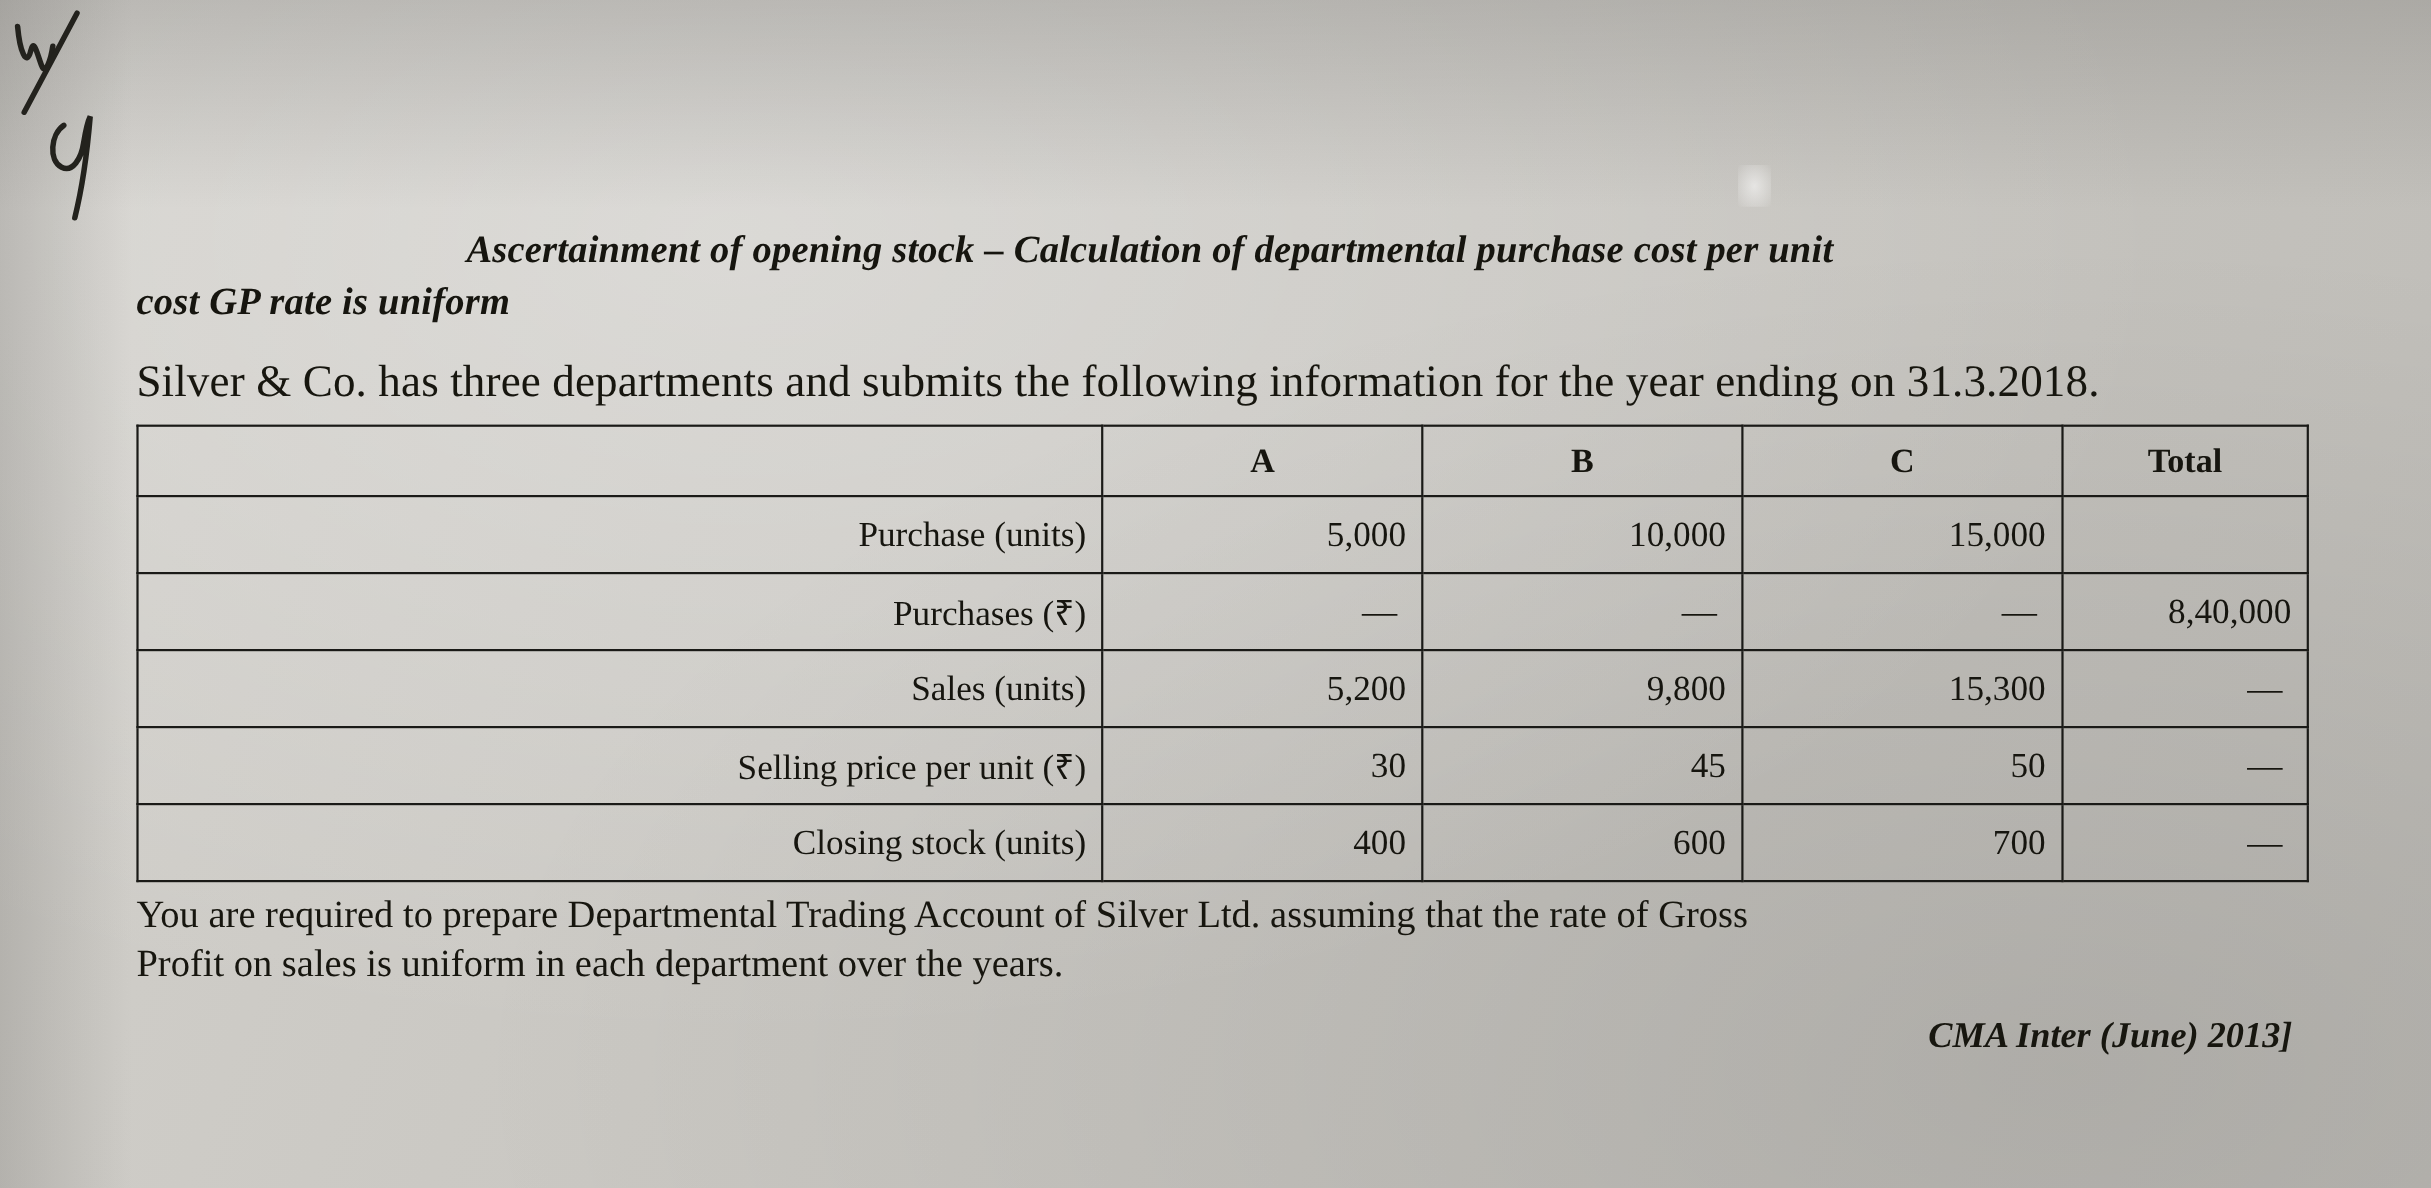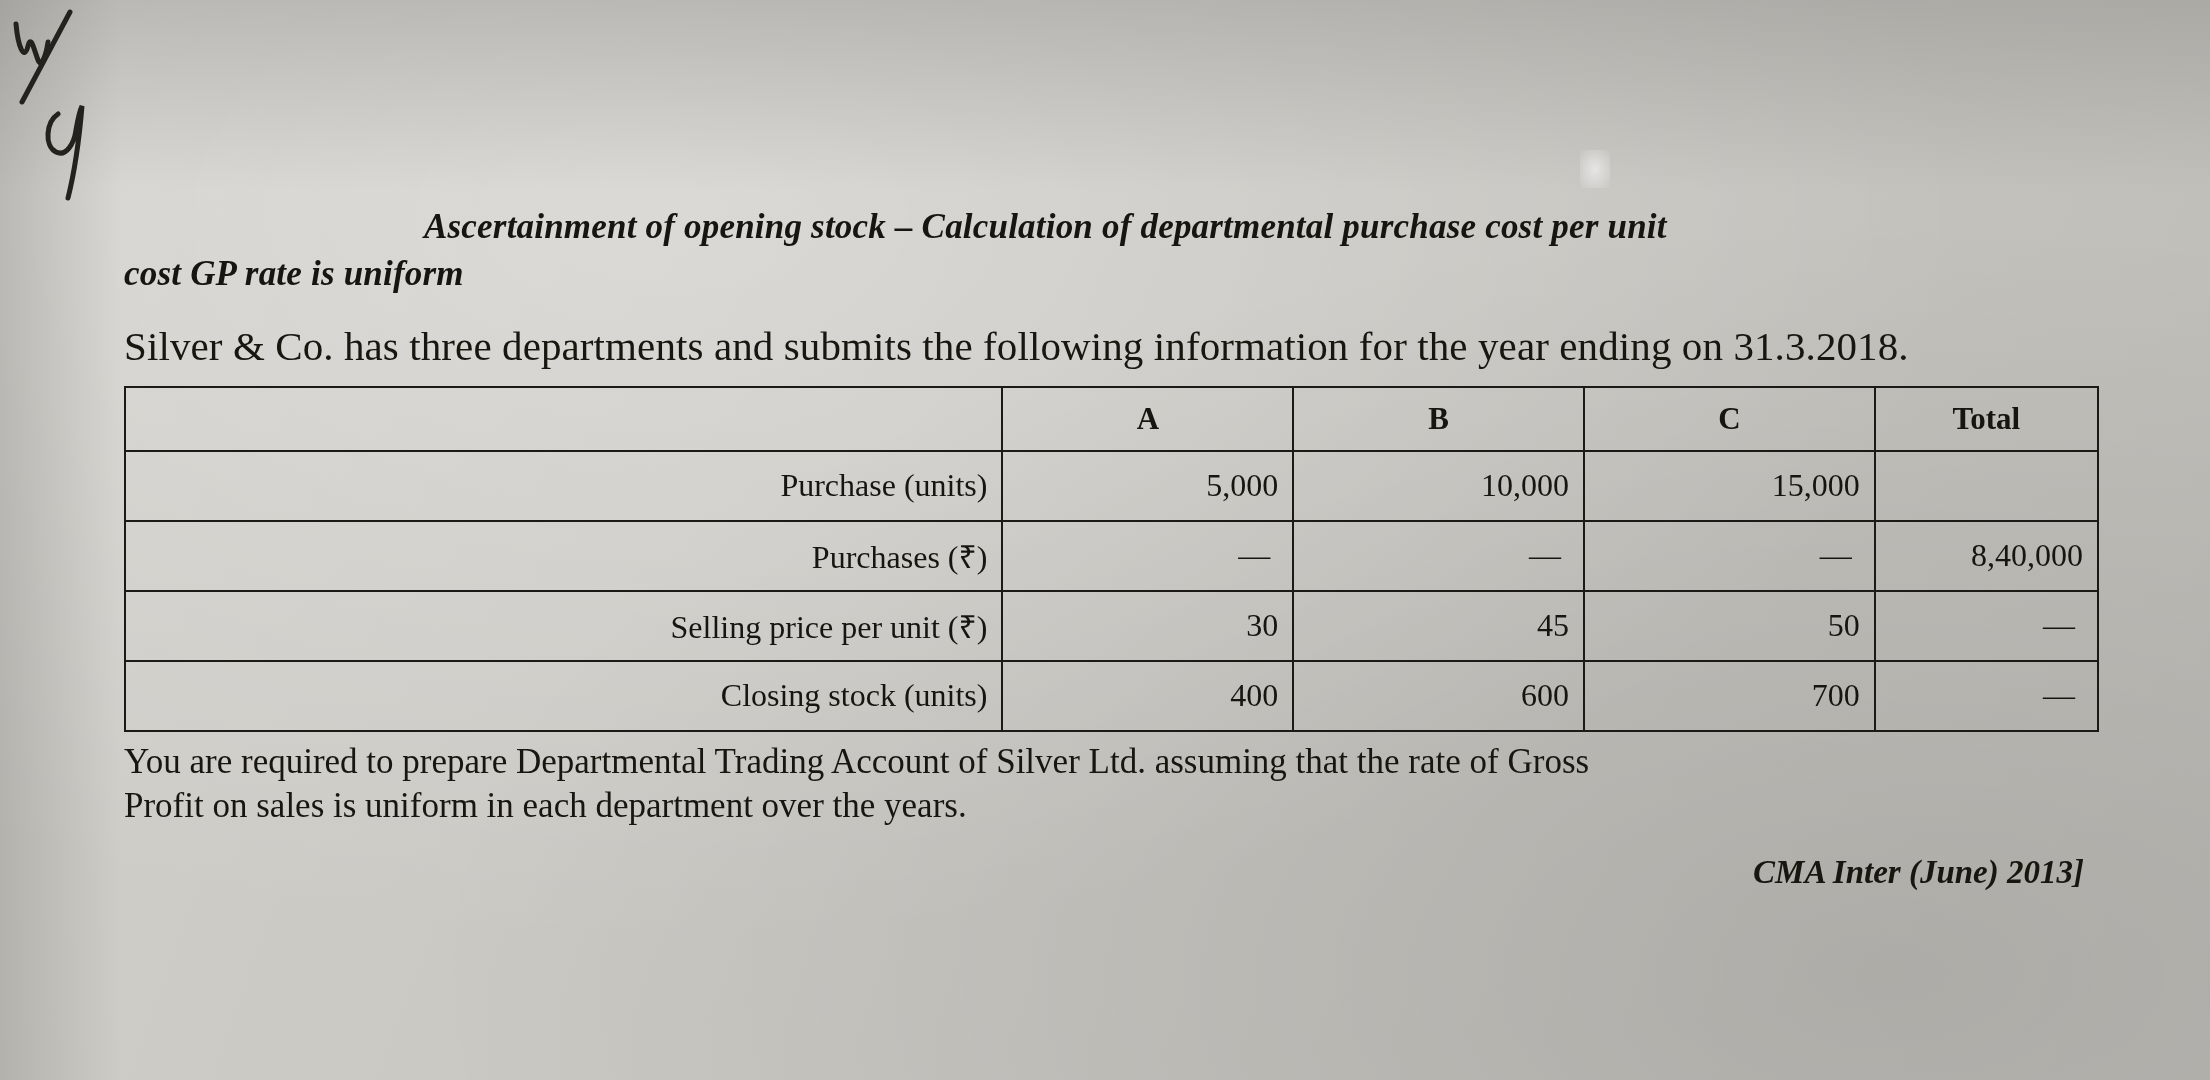--- a/index.html
+++ b/index.html
@@ -207,20 +207,27 @@
           <td class="num"></td>
         </tr>
         <tr>
           <td class="label">Purchases (₹)</td>
           <td class="num center-dash">—</td>
           <td class="num center-dash">—</td>
           <td class="num center-dash">—</td>
           <td class="num">8,40,000</td>
         </tr>
         <tr>
+          <td class="label">Sales (units)</td>
+          <td class="num">5,200</td>
+          <td class="num">9,800</td>
+          <td class="num">15,300</td>
+          <td class="num center-dash">—</td>
+        </tr>
+        <tr>
           <td class="label">Selling price per unit (₹)</td>
           <td class="num">30</td>
           <td class="num">45</td>
           <td class="num">50</td>
           <td class="num center-dash">—</td>
         </tr>
         <tr>
           <td class="label">Closing stock (units)</td>
           <td class="num">400</td>
           <td class="num">600</td>

